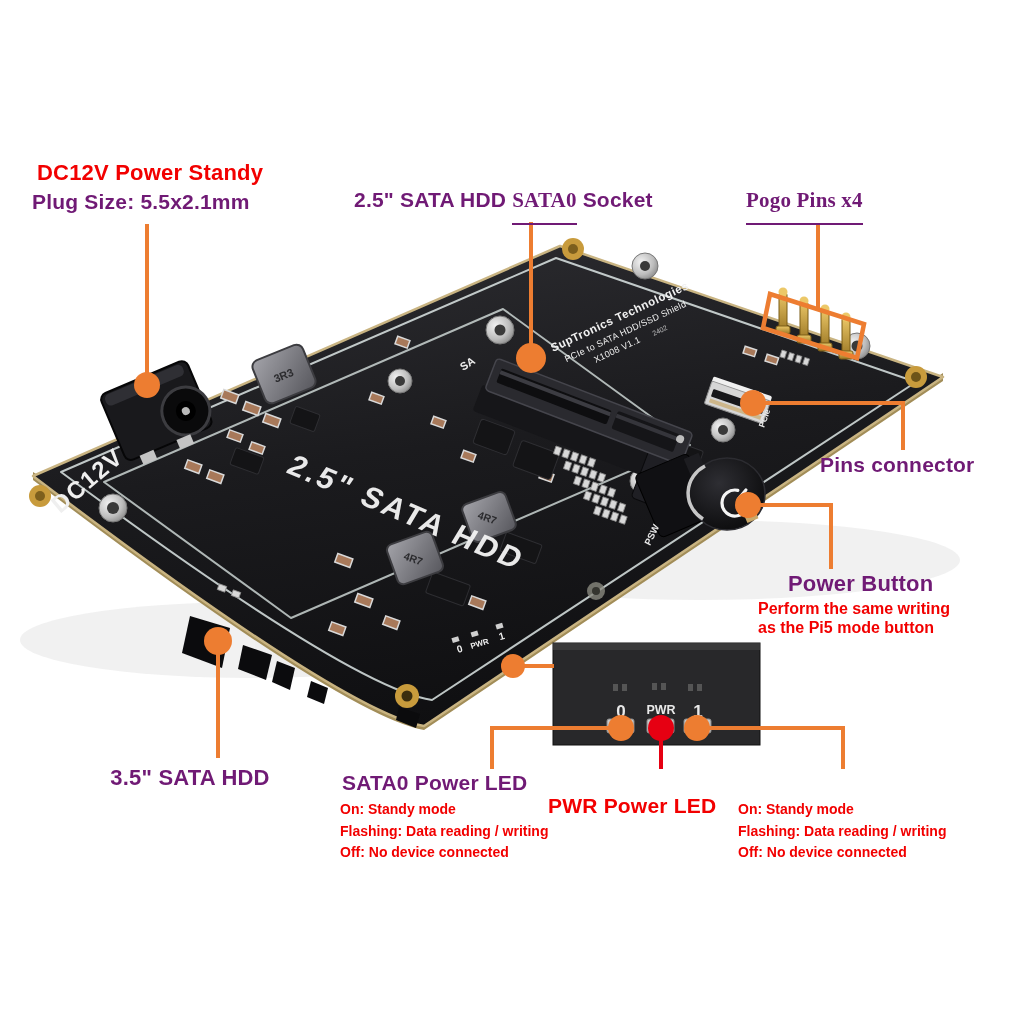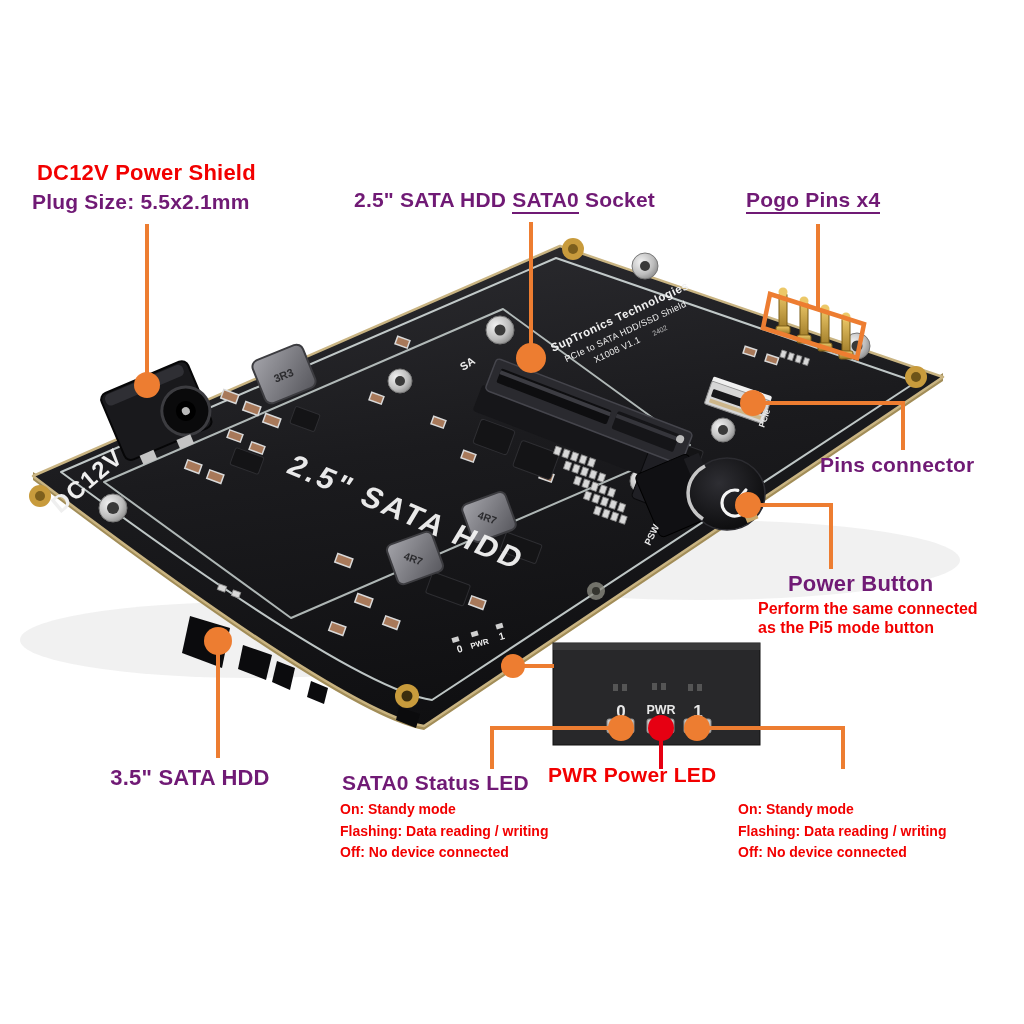--- a/index.html
+++ b/index.html
@@ -2,21 +2,21 @@
 <html><head>
 <meta charset="utf-8">
 <style>
   html,body{margin:0;padding:0;background:#fff;}
   #stage{position:relative;width:1024px;height:1024px;background:#fff;overflow:hidden;
          font-family:"Liberation Sans",sans-serif;}
   #scene{position:absolute;left:0;top:0;}
   .lbl{position:absolute;font-weight:bold;font-size:21px;color:#701a75;white-space:nowrap;letter-spacing:0.2px;}
   .big{font-size:22px;}
   .red{color:#f20000;}
-  .ul{border-bottom:2.5px solid;padding-bottom:1px;}
+  .ul{border-bottom:2.5px solid;padding-bottom:11px;font-family:Liberation Serif, serif;}
   .note{position:absolute;font-weight:bold;font-size:14px;line-height:21.5px;color:#f20000;white-space:nowrap;}
   .center{text-align:center;}
   .l2{line-height:28px;}
 </style>
 </head>
 <body>
 
 <div id="stage">
 
 <svg id="scene" width="1024" height="1024" viewBox="0 0 1024 1024">
@@ -339,41 +339,41 @@
     <circle cx="753" cy="403" r="13"></circle>
     <circle cx="748" cy="505" r="13"></circle>
     <circle cx="218" cy="641" r="14"></circle>
     <circle cx="513" cy="666" r="12"></circle>
     <circle cx="621" cy="728" r="13"></circle>
     <circle cx="661" cy="728" r="13" fill="#E60012"></circle>
     <circle cx="697" cy="728" r="13"></circle>
   </g>
 </svg>
 
-<div class="lbl big red" style="left:37px;top:160px">DC12V Power Shield</div>
+<div class="lbl big red" style="left:37px;top:160px">DC12V Power Standy</div>
 <div class="lbl" style="left:32px;top:190px">Plug Size: 5.5x2.1mm</div>
 
 <div class="lbl" style="left:354px;top:188px"><span>2.5" SATA HDD </span><span class="ul">SATA0</span><span> Socket</span></div>
 
 <div class="lbl" style="left:746px;top:188px"><span class="ul">Pogo Pins x4</span></div>
 
 <div class="lbl" style="left:820px;top:453px">Pins connector</div>
 
 <div class="lbl big" style="left:788px;top:571px">Power Button</div>
 <div class="note" style="left:758px;top:599px;font-size:16px;line-height:19px">
-  <div>Perform the same connected</div>
+  <div>Perform the same writing</div>
   <div>as the Pi5 mode button</div>
 </div>
 
 <div class="lbl big center l2" style="left:70px;top:764px;width:240px">
   <div>3.5" SATA HDD</div>
 </div>
 
-<div class="lbl" style="left:342px;top:771px">SATA0 Status LED</div>
-<div class="lbl red" style="left:548px;top:763px">PWR Power LED</div>
+<div class="lbl" style="left:342px;top:771px">SATA0 Power LED</div>
+<div class="lbl red" style="left:548px;top:794px">PWR Power LED</div>
 
 <div class="note" style="left:340px;top:799px">
   <div>On: Standy mode</div>
   <div>Flashing: Data reading / writing</div>
   <div>Off: No device connected</div>
 </div>
 <div class="note" style="left:738px;top:799px">
   <div>On: Standy mode</div>
   <div>Flashing: Data reading / writing</div>
   <div>Off: No device connected</div>

